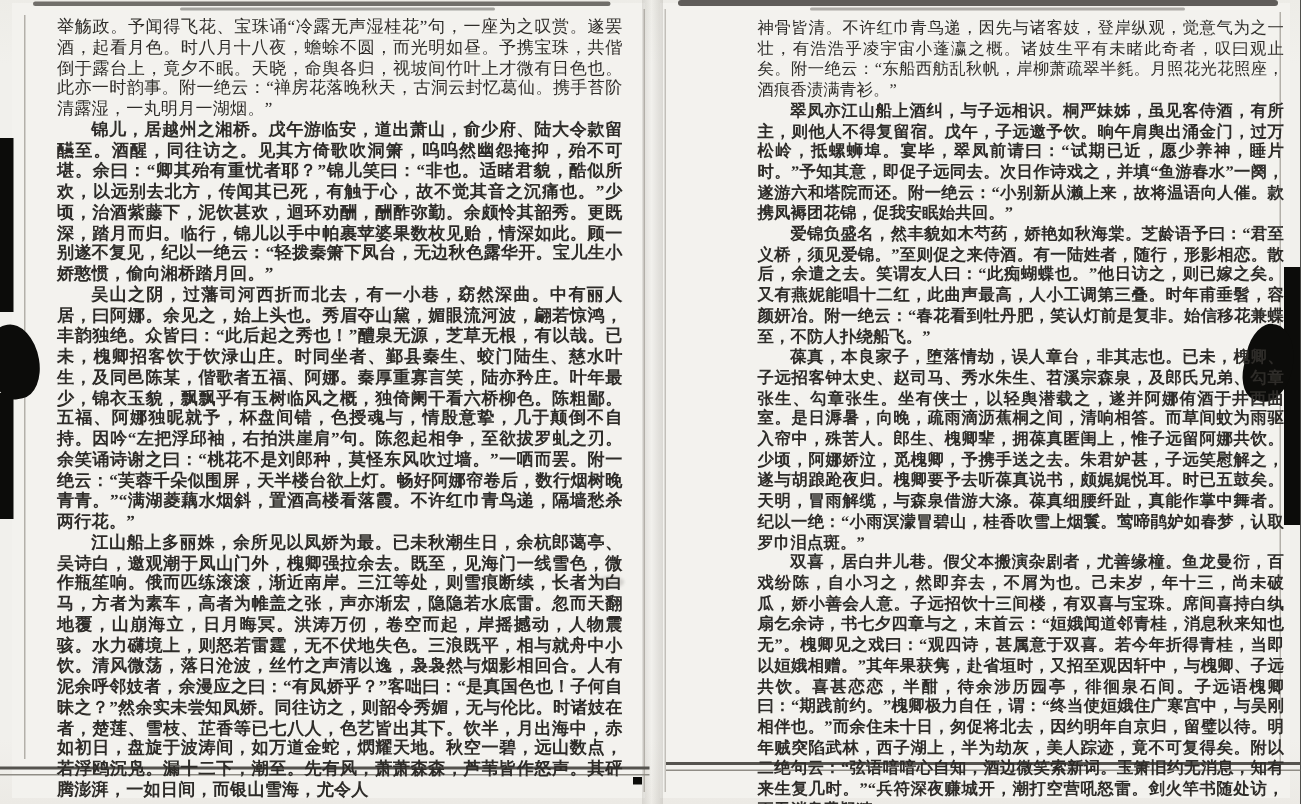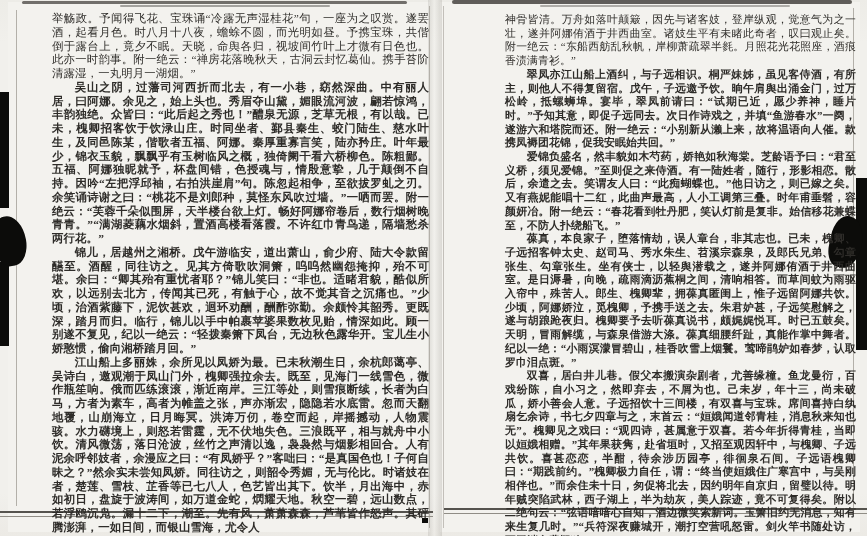--- a/index.html
+++ b/index.html
@@ -6,21 +6,21 @@
   body{background:#1a1a18;font-family:"Liberation Serif","DejaVu Serif",serif;}
   .scan{position:relative;width:867px;height:536px;overflow:hidden;
         background:linear-gradient(180deg,#edece7 0%,#f1f0ec 8%,#f1f0ec 92%,#eceae5 100%);}
   .page{position:absolute;top:2px;height:530px;background:#f3f2ee;}
   .page.left{left:8px;width:422px;}
   .page.right{left:440px;width:420px;}
   .gutter{position:absolute;left:428px;top:0;width:14px;height:536px;
           background:linear-gradient(90deg,rgba(120,116,108,.18),rgba(245,244,240,.1) 45%,rgba(130,126,118,.22));}
   .vline{position:absolute;width:1px;background:#b3b0a9;}
   .text-col{position:absolute;color:#2e2c29;text-align:justify;}
-  .text-col.left{left:52px;top:12px;width:377px;font-size:11.4px;line-height:13.75px;letter-spacing:.15px;}
+  .text-col.left{left:38px;top:12px;width:377px;font-size:11.4px;line-height:13.75px;letter-spacing:.15px;}
   .text-col.right{left:505px;top:13px;width:351px;font-size:10.9px;line-height:13.7px;letter-spacing:.1px;}
   .para{margin:0;text-indent:0;}
   .para.indent{text-indent:2em;font-weight:bold;}
   
   .streak{position:absolute;background:#45433f;border-radius:2px;}
   .blot{position:absolute;background:#0c0c0a;}
   .blot.soft{border-radius:45% 55% 50% 40%;}
   .hline{position:absolute;background:#55534e;}
   .hline.thin{background:#908d86;}
   .smudge{position:absolute;background:rgba(120,117,110,.25);border-radius:50%;filter:blur(1px);}
@@ -51,25 +51,25 @@
   <div class="blot" style="left:0;top:92px;width:9px;height:116px;"></div>
   <div class="blot soft" style="left:-6px;top:216px;width:32px;height:50px;transform:rotate(-10deg);"></div>
   <div class="blot" style="left:0;top:262px;width:9px;height:84px;"></div>
   <div class="blot" style="left:856px;top:178px;width:11px;height:172px;"></div>
   <div class="blot soft" style="left:830px;top:216px;width:32px;height:52px;transform:rotate(12deg);"></div>
   <div class="blot" style="left:422px;top:518px;width:6px;height:5px;"></div>
   <div class="smudge" style="left:398px;top:384px;width:18px;height:8px;"></div>
 
   <div class="text-col left">
       <p class="para">举觞政。予闻得飞花、宝珠诵“冷露无声湿桂花”句，一座为之叹赏。遂罢酒，起看月色。时八月十八夜，蟾蜍不圆，而光明如昼。予携宝珠，共偕倒于露台上，竟夕不眠。天晓，命舆各归，视坡间竹叶上才微有日色也。此亦一时韵事。附一绝云：“禅房花落晚秋天，古洞云封忆葛仙。携手苔阶清露湿，一丸明月一湖烟。”</p>
+      <p class="para indent">锦儿，居越州之湘桥。戊午游临安，道出萧山，俞少府、陆大令款留醼至。酒醒，同往访之。见其方倚歌吹洞箫，呜呜然幽怨掩抑，殆不可堪。余曰：“卿其殆有重忧者耶？”锦儿笑曰：“非也。适睹君貌，酷似所欢，以远别去北方，传闻其已死，有触于心，故不觉其音之沉痛也。”少顷，治酒紫藤下，泥饮甚欢，迴环劝酬，酬酢弥勤。余颇怜其韶秀。更既深，踏月而归。临行，锦儿以手中帕裹苹婆果数枚见贻，情深如此。顾一别遂不复见，纪以一绝云：“轻拨秦箫下凤台，无边秋色露华开。宝儿生小娇憨惯，偷向湘桥踏月回。”</p>
       <p class="para indent">吴山之阴，过藩司河西折而北去，有一小巷，窈然深曲。中有丽人居，曰阿娜。余见之，始上头也。秀眉夺山黛，媚眼流河波，翩若惊鸿，丰韵独绝。众皆曰：“此后起之秀也！”醴泉无源，芝草无根，有以哉。已未，槐卿招客饮于饮渌山庄。时同坐者、鄞县秦生、蛟门陆生、慈水叶生，及同邑陈某，偕歌者五福、阿娜。秦厚重寡言笑，陆亦矜庄。叶年最少，锦衣玉貌，飘飘乎有玉树临风之概，独倚阑干看六桥柳色。陈粗鄙。五福、阿娜独昵就予，杯盘间错，色授魂与，情殷意挚，几于颠倒不自持。因吟“左把浮邱袖，右拍洪崖肩”句。陈忽起相争，至欲拔罗虬之刃。余笑诵诗谢之曰：“桃花不是刘郎种，莫怪东风吹过墙。”一哂而罢。附一绝云：“芙蓉千朵似围屏，天半楼台欲上灯。畅好阿娜帘卷后，数行烟树晚青青。”“满湖菱藕水烟斜，置酒高楼看落霞。不许红巾青鸟递，隔墙愁杀两行花。”</p>
-      <p class="para indent">锦儿，居越州之湘桥。戊午游临安，道出萧山，俞少府、陆大令款留醼至。酒醒，同往访之。见其方倚歌吹洞箫，呜呜然幽怨掩抑，殆不可堪。余曰：“卿其殆有重忧者耶？”锦儿笑曰：“非也。适睹君貌，酷似所欢，以远别去北方，传闻其已死，有触于心，故不觉其音之沉痛也。”少顷，治酒紫藤下，泥饮甚欢，迴环劝酬，酬酢弥勤。余颇怜其韶秀。更既深，踏月而归。临行，锦儿以手中帕裹苹婆果数枚见贻，情深如此。顾一别遂不复见，纪以一绝云：“轻拨秦箫下凤台，无边秋色露华开。宝儿生小娇憨惯，偷向湘桥踏月回。”</p>
       <p class="para indent">江山船上多丽姝，余所见以凤娇为最。已未秋潮生日，余杭郎蔼亭、吴诗白，邀观潮于凤山门外，槐卿强拉余去。既至，见海门一线雪色，微作瓶笙响。俄而匹练滚滚，渐近南岸。三江等处，则雪痕断续，长者为白马，方者为素车，高者为帷盖之张，声亦渐宏，隐隐若水底雷。忽而天翻地覆，山崩海立，日月晦冥。洪涛万仞，卷空而起，岸摇撼动，人物震骇。水力礴境上，则怒若雷霆，无不伏地失色。三浪既平，相与就舟中小饮。清风微荡，落日沧波，丝竹之声清以逸，袅袅然与烟影相回合。人有泥余呼邻妓者，余漫应之曰：“有凤娇乎？”客咄曰：“是真国色也！子何自昧之？”然余实未尝知凤娇。同往访之，则韶令秀媚，无与伦比。时诸妓在者，楚莲、雪枝、芷香等已七八人，色艺皆出其下。饮半，月出海中，赤如初日，盘旋于波涛间，如万道金蛇，熌耀天地。秋空一碧，远山数点，若浮鸥沉凫。漏十二下，潮至。先有风，萧萧森森，芦苇皆作怒声。其砰腾澎湃，一如日间，而银山雪海，尤令人</p>
     </div>
   <div class="text-col right">
-      <p class="para">神骨皆清。万舟如落叶颠簸，因先与诸客妓，登岸纵观，觉意气为之一壮，遂并阿娜侑酒于井西曲室。诸妓生平有未睹此奇者，叹曰观止矣。附一绝云：“东船西舫乱秋帆，岸柳萧疏翠半毵。月照花光花照座，酒痕香渍满青衫。”</p>
+      <p class="para">神骨皆清。不许红巾青鸟递，因先与诸客妓，登岸纵观，觉意气为之一壮，有浩浩乎凌宇宙小蓬瀛之概。诸妓生平有未睹此奇者，叹曰观止矣。附一绝云：“东船西舫乱秋帆，岸柳萧疏翠半毵。月照花光花照座，酒痕香渍满青衫。”</p>
       <p class="para indent">翠凤亦江山船上酒纠，与子远相识。桐严妹姊，虽见客侍酒，有所主，则他人不得复留宿。戊午，子远邀予饮。晌午肩舆出涌金门，过万松岭，抵螺蛳埠。宴毕，翠凤前请曰：“试期已近，愿少养神，睡片时。”予知其意，即促子远同去。次日作诗戏之，并填“鱼游春水”一阕，遂游六和塔院而还。附一绝云：“小别新从濑上来，故将温语向人催。款携凤褥团花锦，促我安眠始共回。”</p>
       <p class="para indent">爱锦负盛名，然丰貌如木芍药，娇艳如秋海棠。芝龄语予曰：“君至义桥，须见爱锦。”至则促之来侍酒。有一陆姓者，随行，形影相恋。散后，余遣之去。笑谓友人曰：“此痴蝴蝶也。”他日访之，则已嫁之矣。又有燕妮能唱十二红，此曲声最高，人小工调第三叠。时年甫垂髫，容颜妍冶。附一绝云：“春花看到牡丹肥，笑认灯前是复非。始信移花兼蝶至，不防人扑绕船飞。”</p>
       <p class="para indent">葆真，本良家子，堕落情劫，误人章台，非其志也。已未，槐卿、子远招客钟太史、赵司马、秀水朱生、苕溪宗森泉，及郎氏兄弟、勾章张生、勾章张生。坐有侠士，以轻舆潜载之，遂并阿娜侑酒于井西曲室。是日溽暑，向晚，疏雨滴沥蕉桐之间，清响相答。而草间蚊为雨驱入帘中，殊苦人。郎生、槐卿辈，拥葆真匿闺上，惟子远留阿娜共饮。少顷，阿娜娇泣，觅槐卿，予携手送之去。朱君妒甚，子远笑慰解之，遂与胡踉跄夜归。槐卿要予去听葆真说书，颇娓娓悦耳。时已五鼓矣。天明，冒雨解缆，与森泉借游大涤。葆真细腰纤趾，真能作掌中舞者。纪以一绝：“小雨溟濛冒碧山，桂香吹雪上烟鬟。莺啼鹃妒如春梦，认取罗巾泪点斑。”</p>
       <p class="para indent">双喜，居白井儿巷。假父本搬演杂剧者，尤善缘橦。鱼龙曼衍，百戏纷陈，自小习之，然即弃去，不屑为也。己未岁，年十三，尚未破瓜，娇小善会人意。子远招饮十三间楼，有双喜与宝珠。席间喜持白纨扇乞余诗，书七夕四章与之，末首云：“姮娥闻道邻青桂，消息秋来知也无”。槐卿见之戏曰：“观四诗，甚属意于双喜。若今年折得青桂，当即以姮娥相赠。”其年果获隽，赴省垣时，又招至观因轩中，与槐卿、子远共饮。喜甚恋恋，半酣，待余涉历园亭，徘徊泉石间。子远语槐卿曰：“期践前约。”槐卿极力自任，谓：“终当使姮娥住广寒宫中，与吴刚相伴也。”而余住未十日，匆促将北去，因约明年自京归，留璧以待。明年贼突陷武林，西子湖上，半为劫灰，美人踪迹，竟不可复得矣。附以二绝句云：“弦语喑喑心自知，酒边微笑索新词。玉箫旧约无消息，知有来生复几时。”“兵符深夜赚城开，潮打空营吼怒雷。剑火竿书随处访，更无消息费疑猜。”</p>
     </div>
 
 </div>
 
 </body></html>

